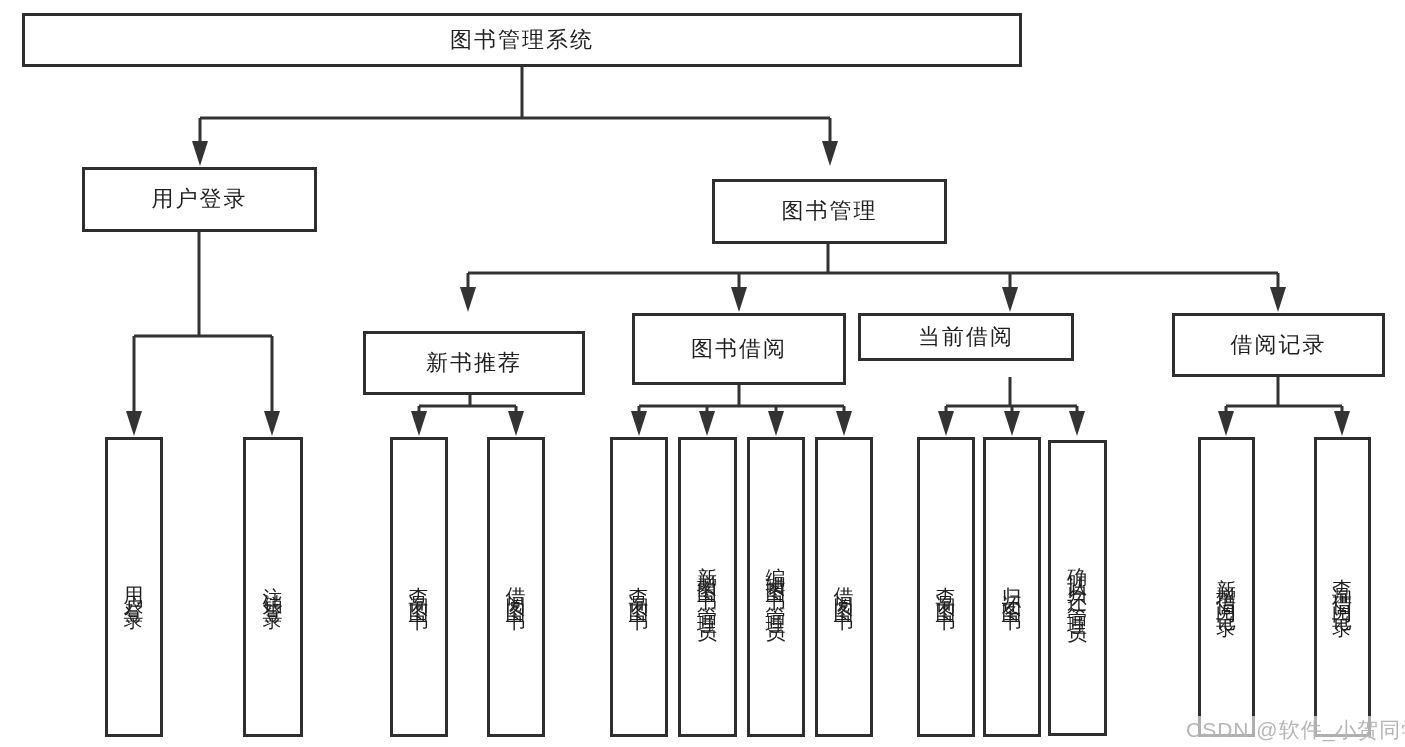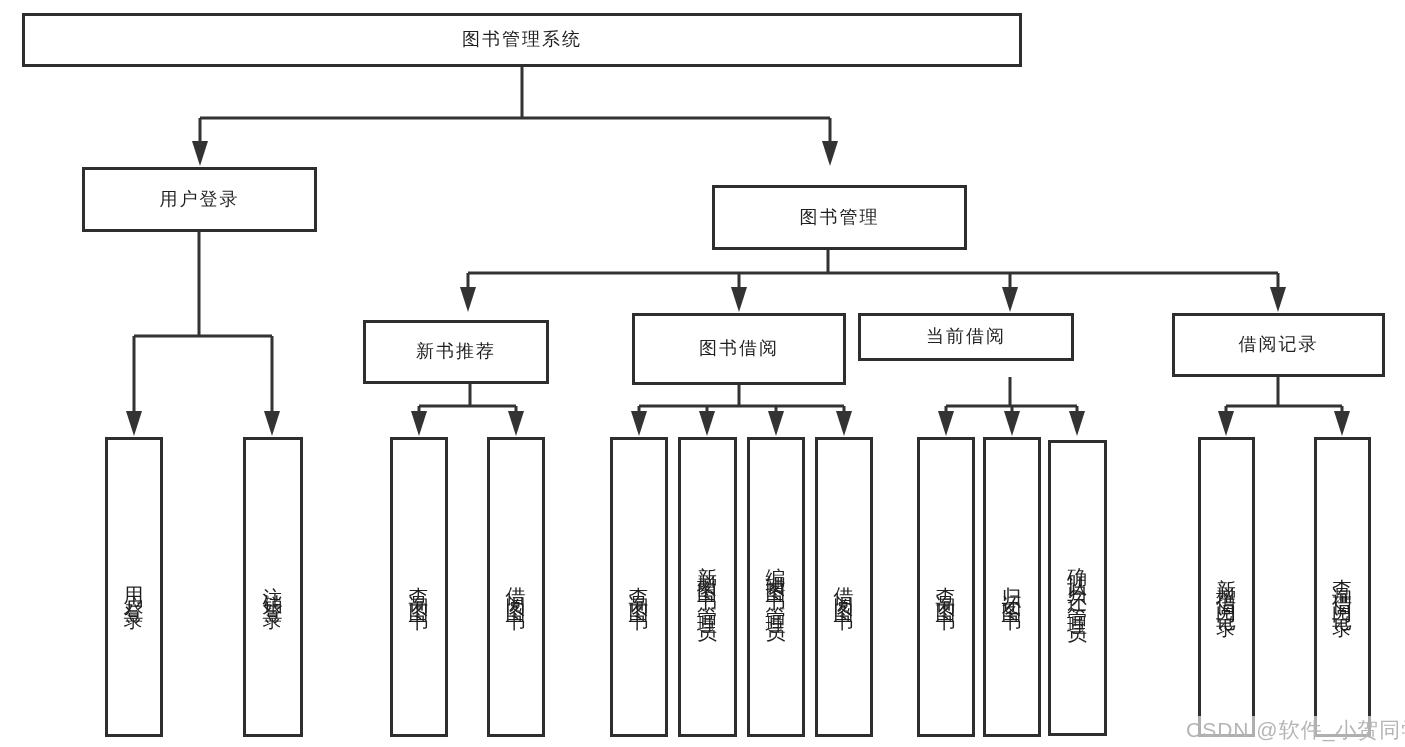--- a/index.html
+++ b/index.html
@@ -16,21 +16,21 @@
   #wires polygon { fill:var(--line,#333333); stroke:none; }
   .box {
     position:absolute;
     background:var(--box-fill,#ffffff);
     border:3px solid var(--box-border,#2e2e2e);
     display:flex; align-items:center; justify-content:center;
     z-index:2;
   }
   .box .label {
     color:var(--text,#1f1f1f);
-    font-size:18px;
+    font-size:22px;
     letter-spacing:2px;
     white-space:nowrap;
     line-height:1.2;
   }
   .vbox .label {
     writing-mode:vertical-rl;
     text-orientation:mixed;
     font-size:20px;
     letter-spacing:8px;
     line-height:1.1;
@@ -104,25 +104,25 @@
     </g>
   </svg>
 
   <div class="box" style="left:22px;top:13px;width:1000px;height:54px">
     <span class="label">图书管理系统</span>
   </div>
 
   <div class="box" style="left:82px;top:167px;width:235px;height:65px">
     <span class="label">用户登录</span>
   </div>
-  <div class="box" style="left:712px;top:185px;width:255px;height:65px">
+  <div class="box" style="left:712px;top:179px;width:235px;height:65px">
     <span class="label">图书管理</span>
   </div>
 
-  <div class="box" style="left:363px;top:320px;width:186px;height:64px">
+  <div class="box" style="left:363px;top:331px;width:222px;height:64px">
     <span class="label">新书推荐</span>
   </div>
   <div class="box" style="left:632px;top:313px;width:214px;height:72px">
     <span class="label">图书借阅</span>
   </div>
   <div class="box" style="left:858px;top:313px;width:216px;height:48px">
     <span class="label">当前借阅</span>
   </div>
   <div class="box" style="left:1172px;top:313px;width:213px;height:64px">
     <span class="label">借阅记录</span>

